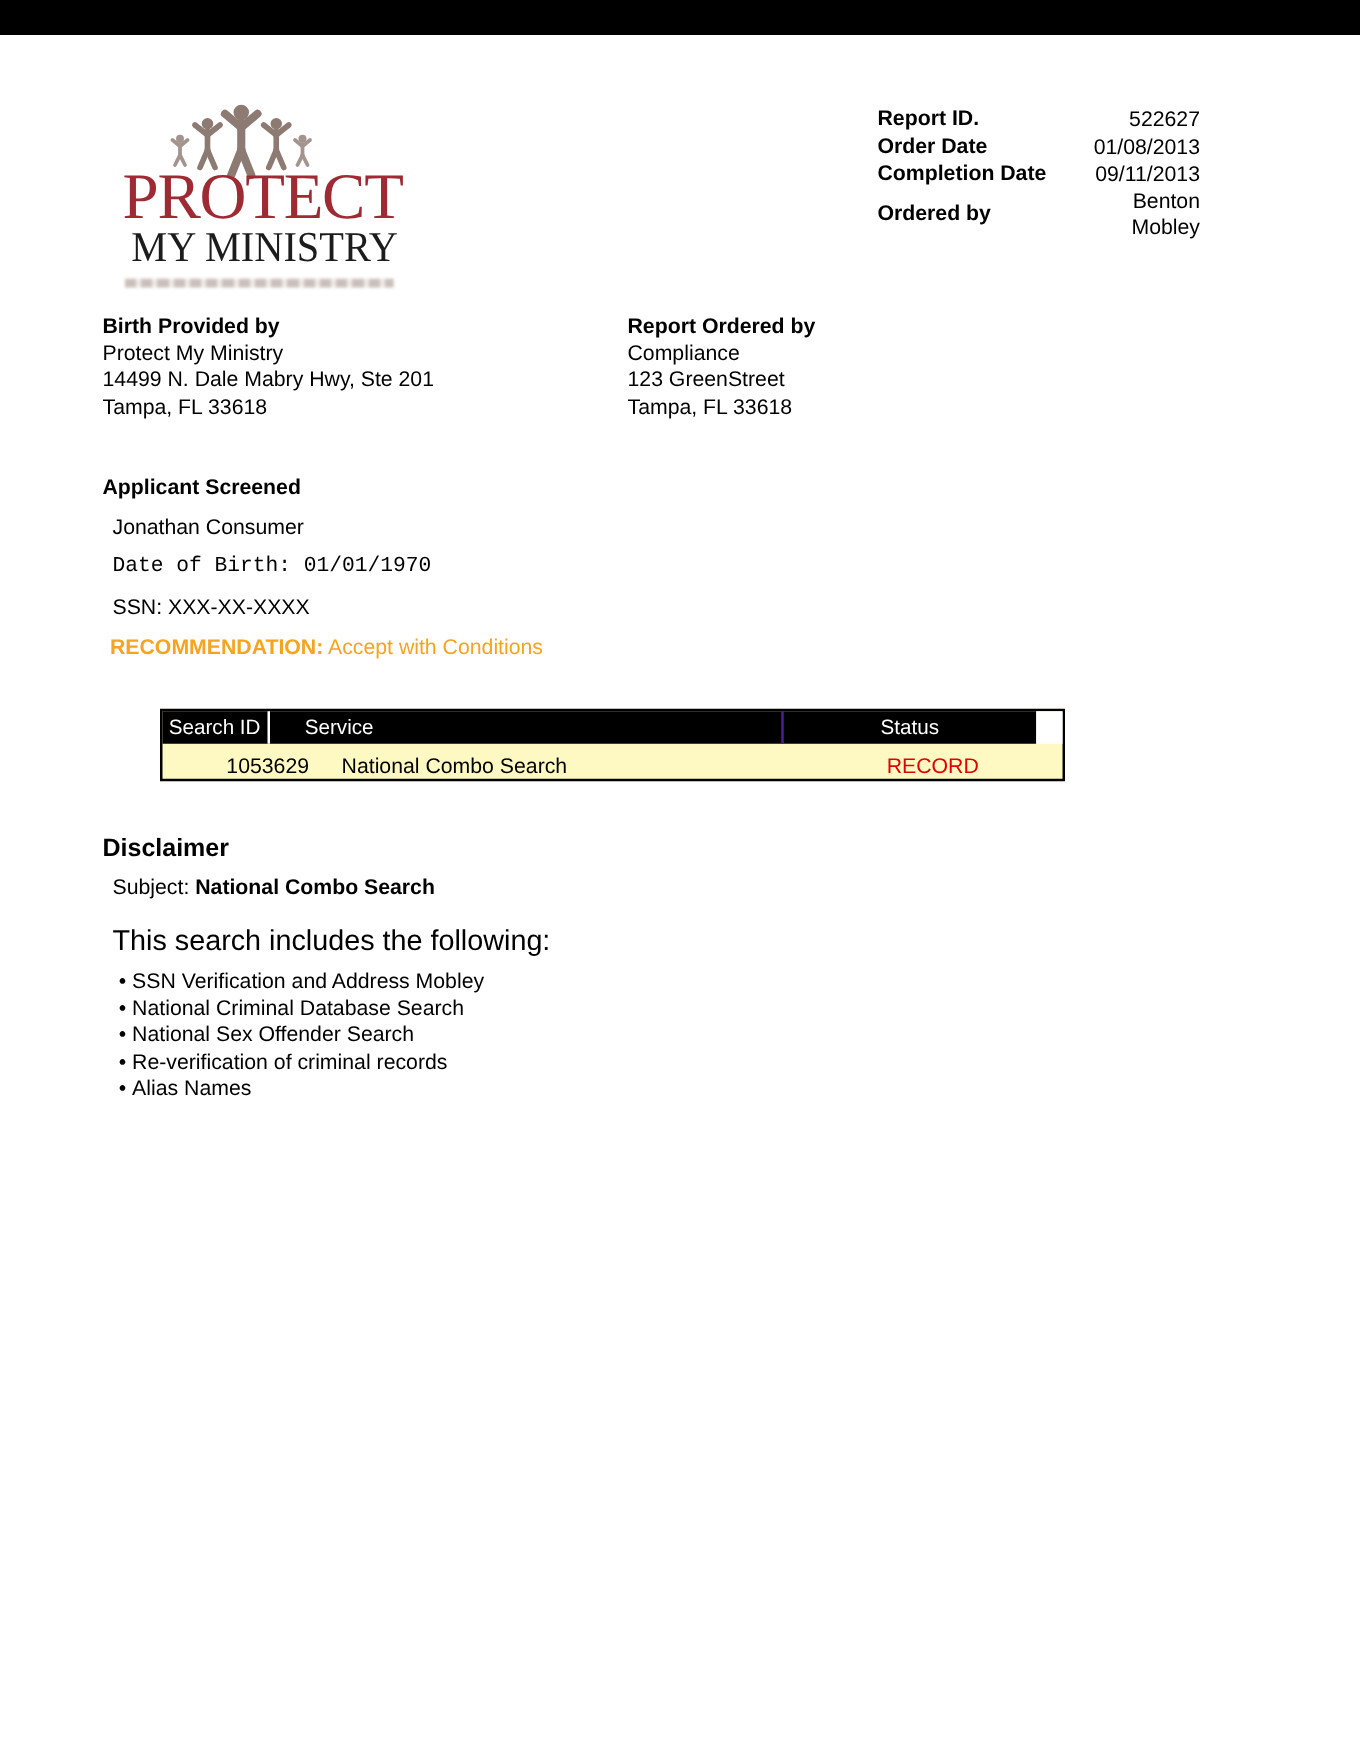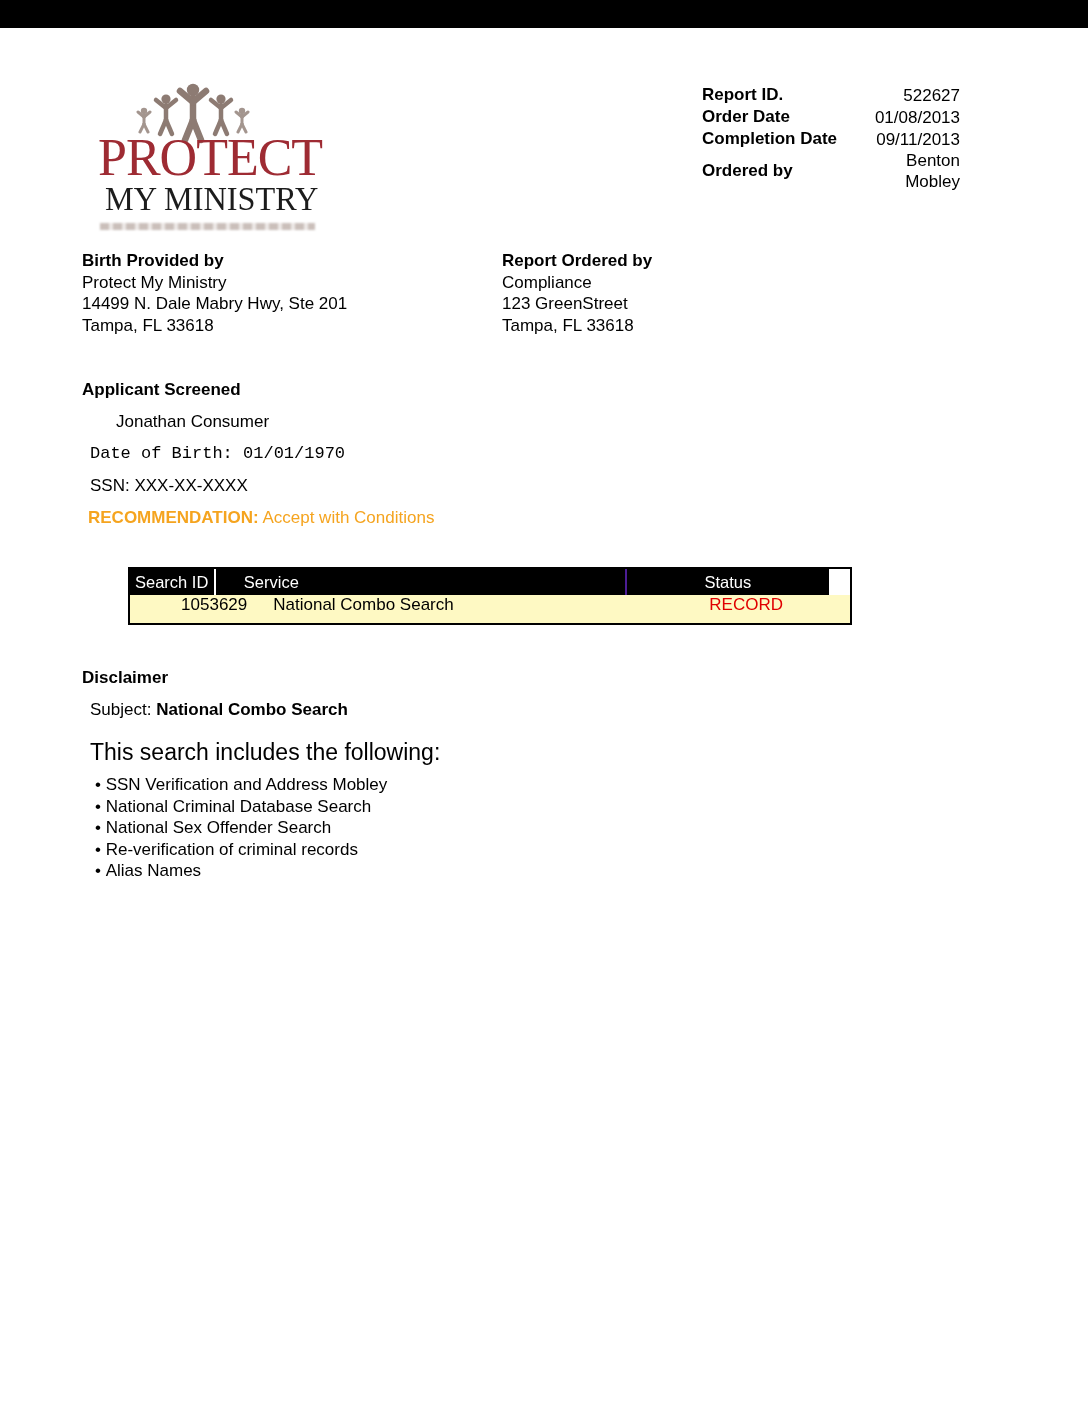--- a/index.html
+++ b/index.html
@@ -38,41 +38,41 @@
 
   
   .addr { position:absolute; top:250px; width:420px; font-size:17px; line-height:21.5px; }
   .addr.left { left:82px; }
   .addr.right { left:502px; }
   .addr-heading { font-weight:bold; }
 
   
   .applicant-heading { position:absolute; left:82px; top:380px; font-size:17px; font-weight:bold; }
   .app-line { position:absolute; left:90px; font-size:17px; }
-  .app-name { top:412px;margin-left:26px; }
+  .app-name { top:412px; }
   .app-dob  { top:444px;font-family:Liberation Mono, monospace; }
   .app-ssn  { top:476px; }
   .app-rec  { position:absolute; left:88px; top:508px; font-size:17px; color:#F5A41F; }
   .app-rec .rec-label { font-weight:bold; }
 
   
   .tbl { position:absolute; left:128px; top:567px; width:724px; border:2px solid #000; background:#fef9c3; }
   .tbl-head { display:flex; height:26px; font-size:16.5px; }
   .tbl-head .th { background:#000; color:#fff; display:flex; align-items:center; }
   .th-searchid { width:97px; padding-left:5px; border-right:2px solid #fff; }
   .th-service  { width:465px; padding-left:28px; border-right:2px solid #4c1d95; }
   .th-status   { width:231px; justify-content:center; }
   .th-spacer   { width:24px; background:#fff; }
-  .tbl-row { display:flex; height:28px; font-size:17px; align-items:flex-start;margin-left:48px; }
+  .tbl-row { display:flex; height:28px; font-size:17px; align-items:flex-end;margin-left:48px; }
   .td-searchid { width:97px; text-align:right; padding-right:12px; }
   .td-service  { width:467px; padding-left:14px; }
   .td-status   { width:255px; text-align:center; color:#E00000; }
 
   
-  .disc-heading { position:absolute; left:82px; top:668px; font-size:17px; font-weight:bold; }
+  .disc-heading { position:absolute; left:82px; top:668px; font-size:20px; font-weight:bold; }
   .disc-subject { position:absolute; left:90px; top:700px; font-size:17px; }
   .disc-subject .subj-value { font-weight:bold; }
   .disc-intro { position:absolute; left:90px; top:739px; font-size:23px; }
   .disc-list { position:absolute; left:95px; top:774px; list-style:none; font-size:17px; line-height:21.5px; }
   .disc-list li::before { content:"\2022\00a0"; }
 </style>
 </head>
 <body>
 
 <div class="page">

